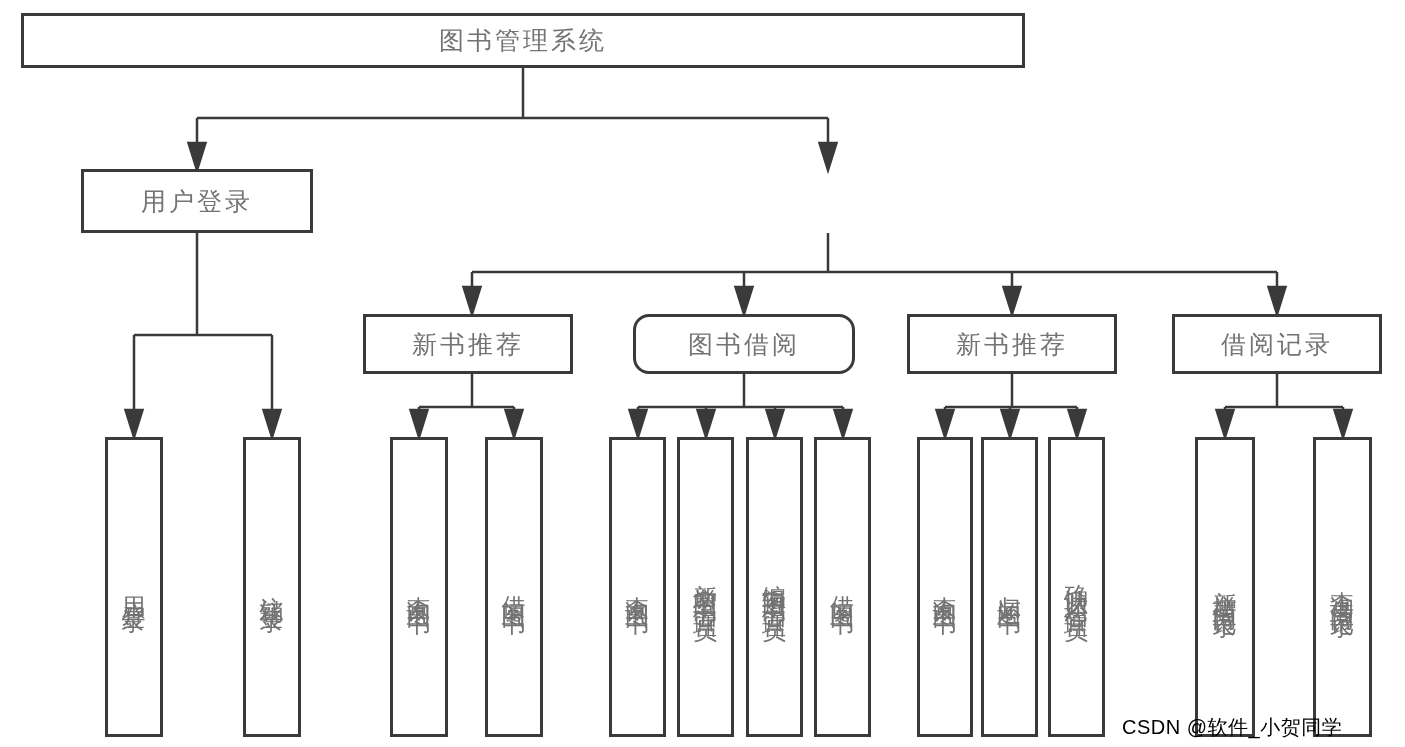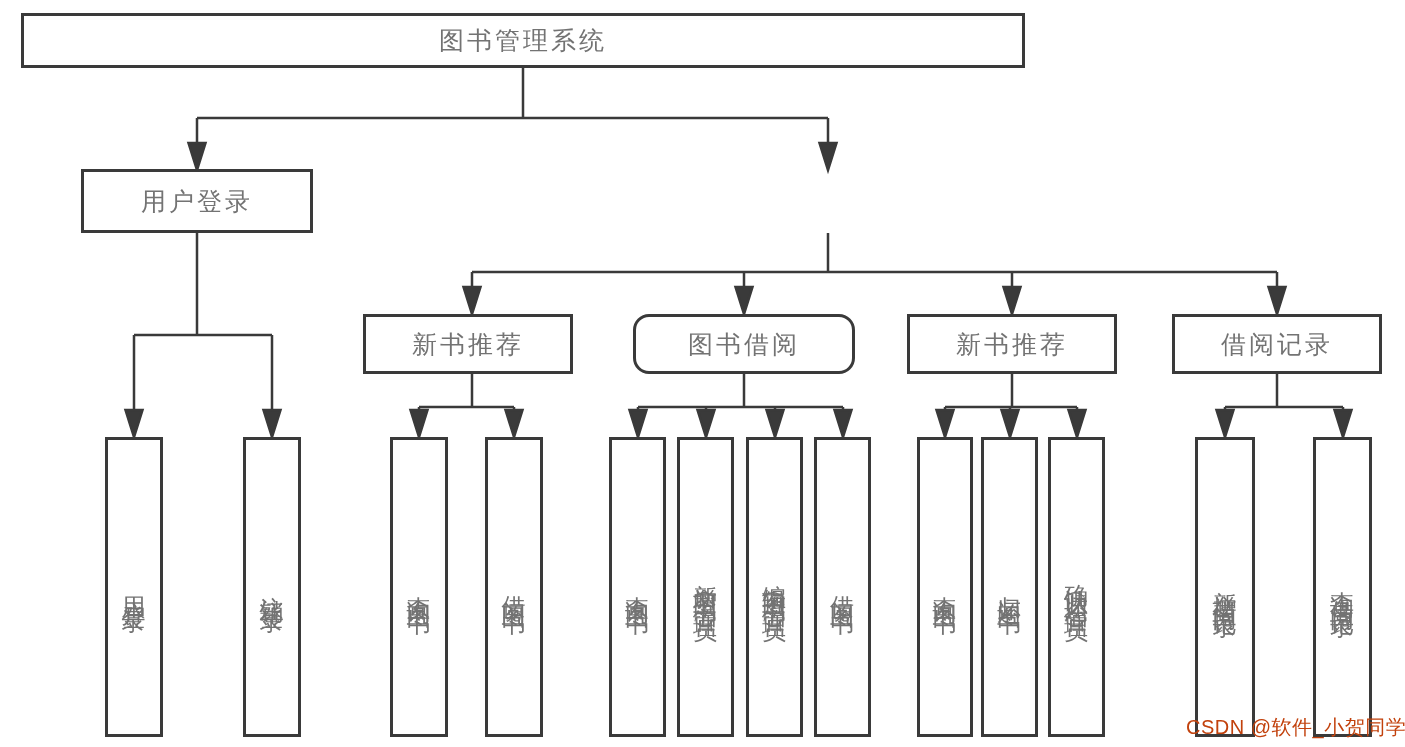--- a/index.html
+++ b/index.html
@@ -12,22 +12,22 @@
     position:absolute; background:#ffffff; border:3px solid #3a3a3a;
     box-sizing:border-box; display:flex; align-items:center; justify-content:center;
     color:#737373;
   }
   .hlabel { font-size:25px; letter-spacing:3px; white-space:nowrap; }
   .vlabel {
     writing-mode:vertical-rl; text-orientation:mixed;
     font-size:24px; letter-spacing:5px; line-height:1.05;
   }
   .watermark {
-    position:absolute; left:1186px; top:714px; width:215px;
-    font-size:20px; color:#c2410c; letter-spacing:0.5px; white-space:nowrap;
+    position:absolute; left:1122px; top:714px; width:215px;
+    font-size:20px; color:#000000; letter-spacing:0.5px; white-space:nowrap;
   }
 </style>
 </head>
 <body>
 
 <div class="canvas">
 
   <svg class="connectors" viewBox="0 0 1405 747" xmlns="http://www.w3.org/2000/svg">
     <g stroke="#3a3a3a" stroke-width="2.5" fill="#3a3a3a">
       <path fill="none" d="M523 68 V118 M197 118 H828 M197 118 V146 M828 118 V146"></path>

